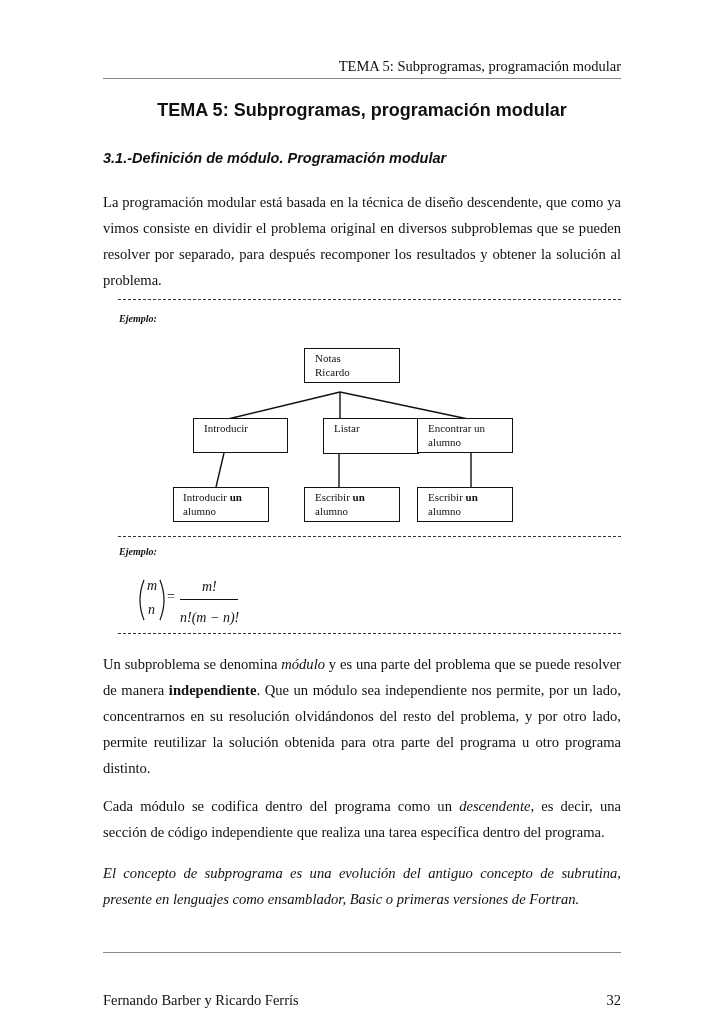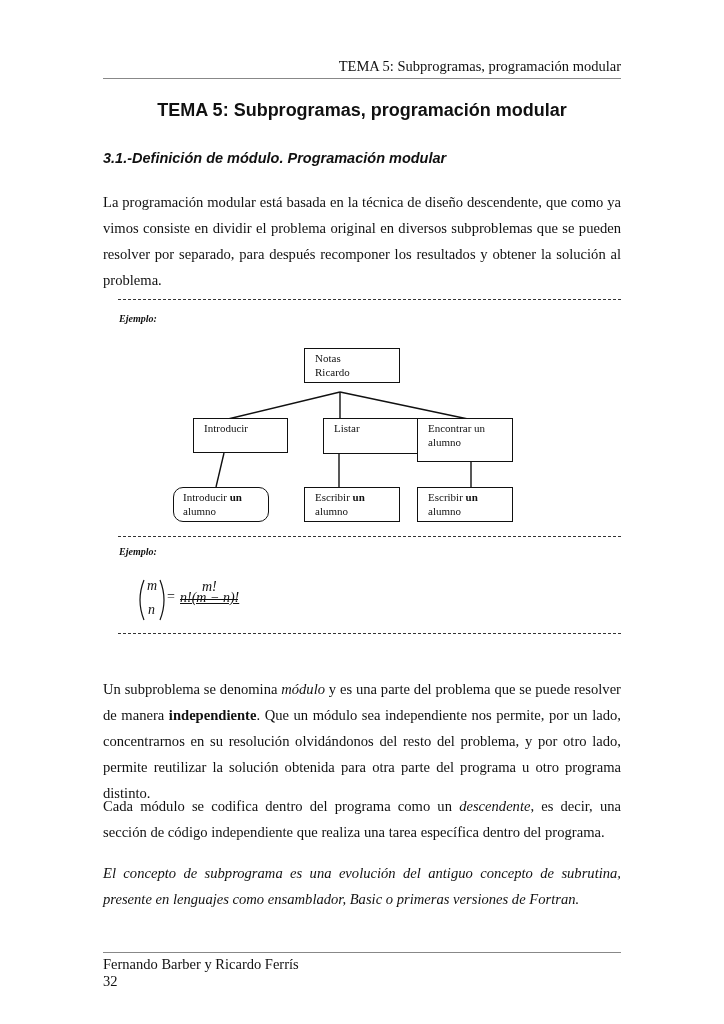--- a/index.html
+++ b/index.html
@@ -11,21 +11,21 @@
   .title { left:103px; width:518px; top:100px; text-align:center;
            font-family:"Liberation Sans", sans-serif; font-weight:bold; font-size:18px; }
   .sec { left:103px; top:150px; font-family:"Liberation Sans", sans-serif;
          font-weight:bold; font-style:italic; font-size:14.5px; }
   .para { left:103px; width:518px; font-size:14.6px; line-height:26px; text-align:justify; text-align-last:left; }
   .dash { left:118px; width:503px; height:0; border-top:1px dashed #333; }
   .ej { left:119px; font-weight:bold; font-style:italic; font-size:10px; }
   .box { position:absolute; border:1.3px solid #111; background:#fff; font-size:11px;
          line-height:14px; padding:2px 0 0 10px; box-sizing:border-box; }
   .foot-line { left:103px; width:518px; top:952px; border-top:1.5px solid #888; }
-  .foot { left:103px; width:518px; top:956px; font-size:14.5px; display:flex; justify-content:space-between;flex-direction:column; }
+  .foot { left:103px; width:518px; top:992px; font-size:14.5px; display:flex; justify-content:space-between; }
   .math { left:136px; top:578px; font-family:"Liberation Serif", serif; font-style:italic; font-size:14px; }
 </style>
 </head>
 <body>
 
 <div class="abs hdr">TEMA 5: Subprogramas, programación modular</div>
 <div class="abs hdr-line"></div>
 
 <div class="abs title">TEMA 5: Subprogramas, programación modular</div>
 <div class="abs sec">3.1.-Definición de módulo. Programación modular</div>
@@ -49,25 +49,25 @@
   <div class="box" style="left:304px;top:348px;width:96px;height:35px;">
     <div>Notas</div>
     <div>Ricardo</div>
   </div>
   <div class="box" style="left:193px;top:418px;width:95px;height:35px;">
     <div>Introducir</div>
   </div>
   <div class="box" style="left:288px;top:418px;width:96px;height:36px;margin-left:35px;">
     <div>Listar</div>
   </div>
-  <div class="box" style="left:417px;top:418px;width:96px;height:44px;">
+  <div class="box" style="left:417px;top:418px;width:96px;height:35px;">
     <div>Encontrar un</div>
     <div>alumno</div>
   </div>
-  <div class="box" style="left:173px;top:487px;width:96px;height:35px;padding-left:9px;border-radius:10px;">
+  <div class="box" style="left:173px;top:487px;width:96px;height:35px;padding-left:9px;">
     <div><span>Introducir </span><b>un</b></div>
     <div>alumno</div>
   </div>
   <div class="box" style="left:304px;top:487px;width:96px;height:35px;">
     <div><span>Escribir </span><b>un</b></div>
     <div>alumno</div>
   </div>
   <div class="box" style="left:417px;top:487px;width:96px;height:35px;">
     <div><span>Escribir </span><b>un</b></div>
     <div>alumno</div>
@@ -80,26 +80,26 @@
 <div class="abs math" style="width:120px;height:44px;">
   <svg width="30" height="44" style="position:absolute;left:0;top:0;">
     <path d="M8 2 Q0 22 8 42" stroke="#111" stroke-width="1.2" fill="none"></path>
     <path d="M24 2 Q32 22 24 42" stroke="#111" stroke-width="1.2" fill="none"></path>
   </svg>
   <span class="abs" style="left:11px;top:0px;">m</span>
   <span class="abs" style="left:12px;top:24px;">n</span>
   <span class="abs" style="left:31px;top:11px;font-style:normal;">=</span>
   <span class="abs" style="left:66px;top:1px;">m!</span>
   <div class="abs" style="left:44px;top:21px;width:58px;border-top:1px solid #111;"></div>
-  <span class="abs" style="left:44px;top:12px;white-space:nowrap;text-decoration:underline;">n!(m − n)!</span>
+  <span class="abs" style="left:44px;top:32px;white-space:nowrap;">n!(m − n)!</span>
 </div>
 
 <div class="abs dash" style="top:633px;"></div>
 
-<div class="abs para" style="top:676px;">
+<div class="abs para" style="top:651px;">
   <span>Un subproblema se denomina </span><i>módulo</i><span> y es una parte del problema que se puede resolver de manera </span><b>independiente</b><span>. Que un módulo sea independiente nos permite, por un lado, concentrarnos en su resolución olvidándonos del resto del problema, y por otro lado, permite reutilizar la solución obtenida para otra parte del programa u otro programa distinto.</span>
 </div>
 
 <div class="abs para" style="top:793px;">
   <span>Cada módulo se codifica dentro del programa como un </span><i>descendente</i><span>, es decir, una sección de código independiente que realiza una tarea específica dentro del programa.</span>
 </div>
 
 <div class="abs para" style="top:860px;font-style:italic;">El concepto de subprograma es una evolución del antiguo concepto de subrutina, presente en lenguajes como ensamblador, Basic o primeras versiones de Fortran.</div>
 
 <div class="abs foot-line"></div>

